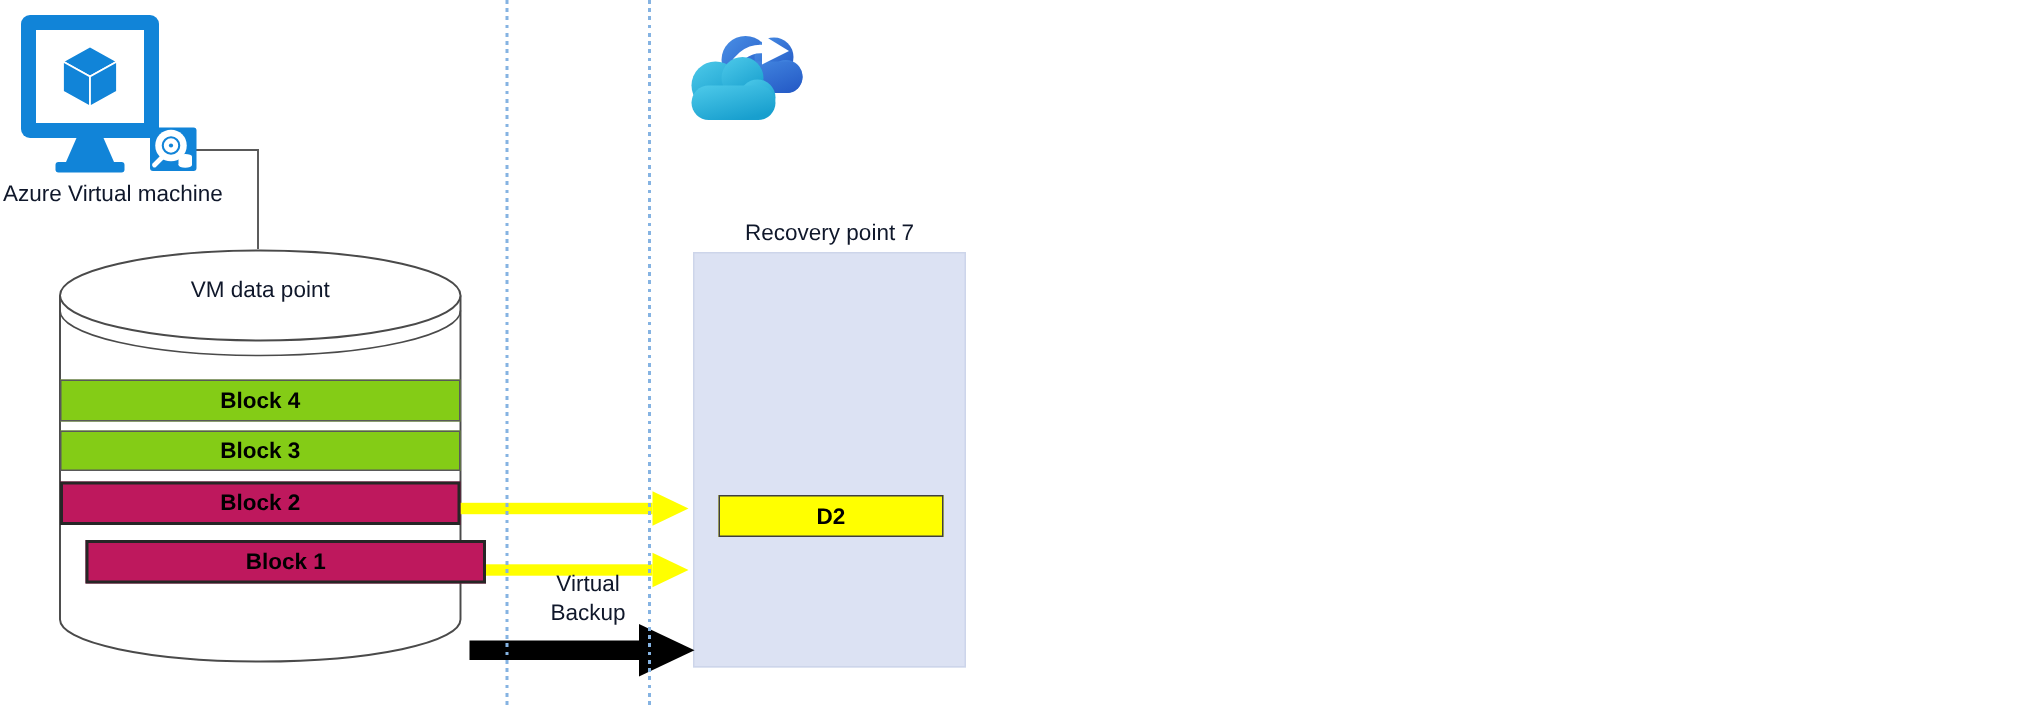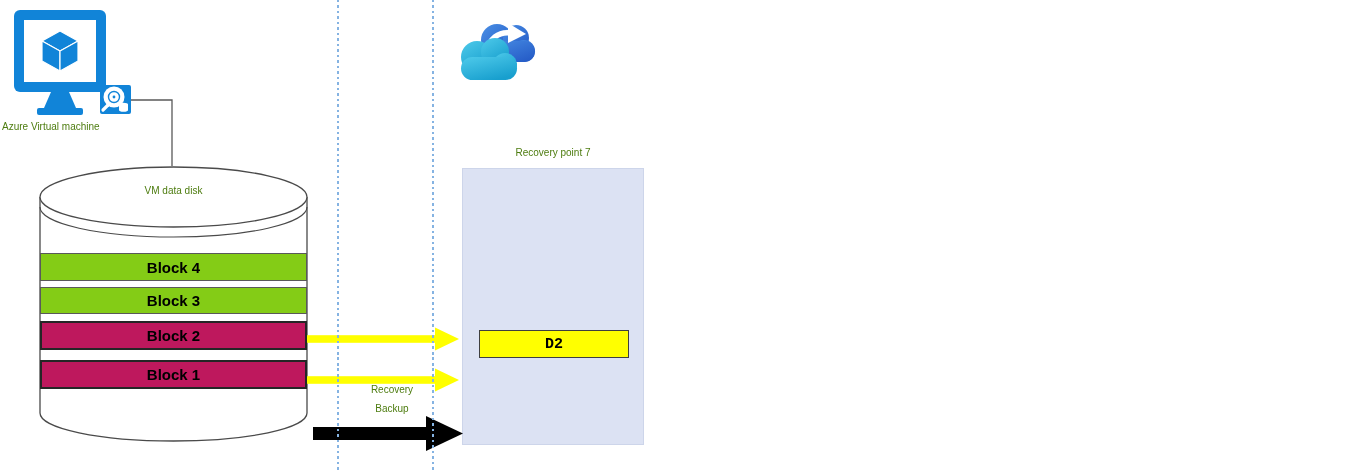--- a/index.html
+++ b/index.html
@@ -14,46 +14,46 @@
   .abs{position:absolute;}
 
   
   .vdash{
     position:absolute;top:0;height:470px;width:2px;
     background:repeating-linear-gradient(to bottom,#85b3e2 0px,#85b3e2 2.5px,rgba(255,255,255,0) 2.5px,rgba(255,255,255,0) 5.5px);
     z-index:2;
   }
 
   
-  .caption{font-size:10px;color:#4d7c0f;}
+  .caption{font-size:15px;color:#0f172a;}
   .vm-label{left:2px;top:121px;width:190px;text-align:left;}
   .disk-title{left:40px;top:185px;width:267px;text-align:center;z-index:3;}
   .recovery-title{left:460px;top:147px;width:186px;text-align:center;z-index:3;}
   .backup-label{left:350px;top:380px;width:84px;text-align:center;line-height:19px;z-index:3;}
 
   
   .block{
     position:absolute;left:40px;width:267px;
     box-sizing:border-box;
     display:flex;align-items:center;justify-content:center;
     font-size:15px;font-weight:bold;color:#000;
     background:#84cc16;border:1.5px solid #595959;
     z-index:3;
   }
   .block.highlight{background:#be185d;border:2px solid #262626;}
   #block-4{top:253px;height:28px;}
   #block-3{top:287px;height:27px;}
   #block-2{top:321px;height:29px;}
-  #block-1{top:360px;height:29px;}
+  #block-1{top:360px;height:29px;margin-left:17px;}
 
   
   .recovery-rect{
     left:462px;top:168px;width:182px;height:277px;
     background:#dce2f3;border:1px solid #cdd5ea;
-    box-sizing:border-box;z-index:0;font-family:Liberation Mono, monospace;
+    box-sizing:border-box;z-index:0;
   }
   .dbox{
     position:absolute;left:16px;width:150px;
     box-sizing:border-box;
     display:flex;align-items:center;justify-content:center;
     background:#ffff00;border:1.5px solid #3f3f3f;
     font-size:15px;font-weight:bold;color:#000;
   }
   #dbox-2{top:161px;height:28px;}
   #dbox-1{top:202px;height:29px;}
@@ -154,35 +154,35 @@
     </g>
 
     <g fill="url(#gradFront)">
       <circle cx="25" cy="47" r="16"></circle>
       <circle cx="43" cy="42" r="14"></circle>
       <circle cx="53" cy="55" r="12"></circle>
       <rect x="9" y="47" width="56" height="23" rx="11.5"></rect>
     </g>
   </svg>
 
-  <div class="abs caption disk-title">VM data disk</div>
+  <div class="abs caption disk-title">VM data point</div>
 
   <div class="block" id="block-4">
     <span>Block 4</span>
   </div>
   <div class="block" id="block-3">
     <span>Block 3</span>
   </div>
   <div class="block highlight" id="block-2">
     <span>Block 2</span>
   </div>
   <div class="block highlight" id="block-1">
     <span>Block 1</span>
   </div>
 
   <div class="abs caption backup-label">
-    <div>Recovery</div>
+    <div>Virtual</div>
     <div>Backup</div>
   </div>
 
   <div class="abs caption recovery-title">Recovery point 7</div>
 
 </div>
 
 </body></html>

